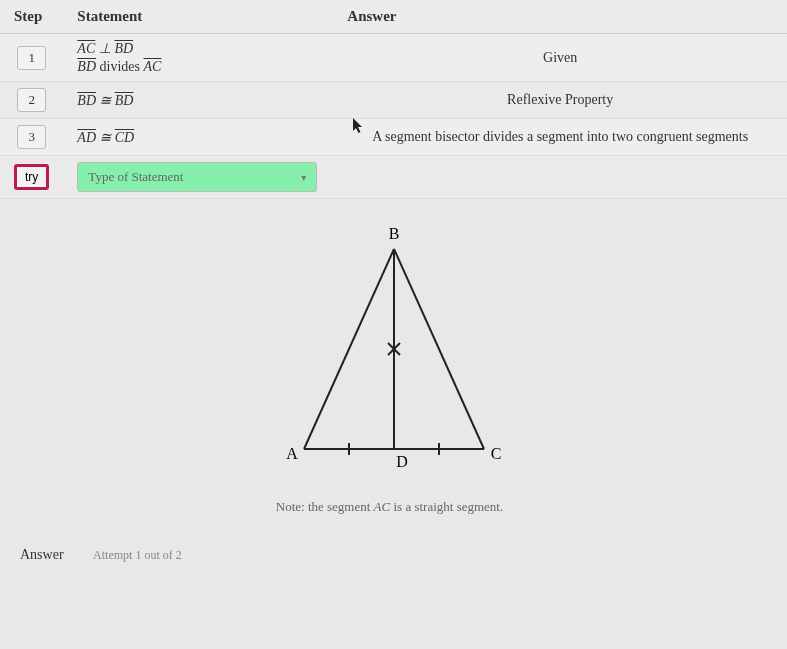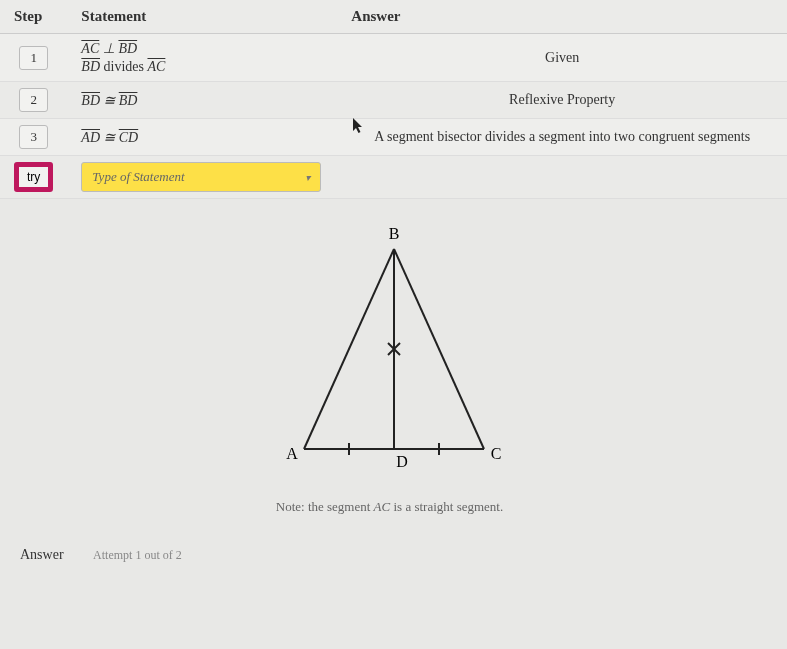--- a/index.html
+++ b/index.html
@@ -41,40 +41,39 @@
       border: 1px solid #bbb;
       border-radius: 3px;
       padding: 3px 10px;
       background: #f2f2f0;
       font-size: 13px;
     }
     .overline { text-decoration: overline; font-style: italic; }
     .math { font-style: italic; font-family: 'Times New Roman', serif; }
     .statement-sub { font-size: 14px; padding-top:2px; }
     .try-btn {
-      border: 5px solid #be185d;
+      border: 3px solid #be185d;
       border-radius: 3px;
       padding: 3px 8px;
       background: #f2f2f0;
       font-size: 12px;
       cursor: pointer;
     }
     .type-select {
       border: 1px solid #bbb;
       border-radius: 3px;
       padding: 6px 10px;
-      background: #fde047;
+      background: #86efac;
       font-size: 13px;
       color: #666;
       width: 240px;
       display: flex;
       justify-content: space-between;
       align-items: center;
       cursor: pointer;
-      font-style: italic;
     }
     .caret {
       font-size: 10px;
       color: #777;
     }
     .figure-area {
       text-align: center;
       padding: 20px 0 10px 0;
     }
     .note {

